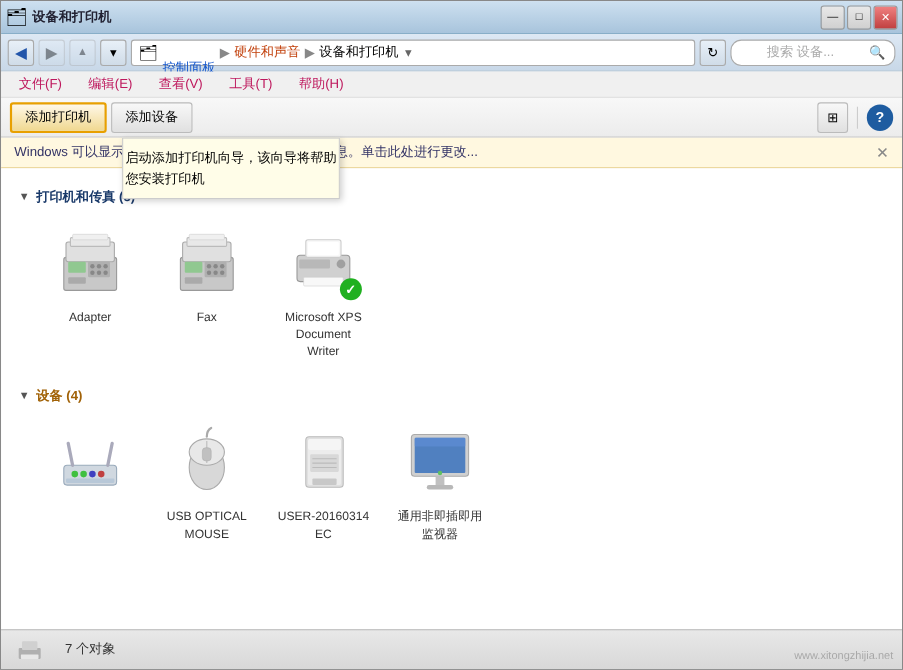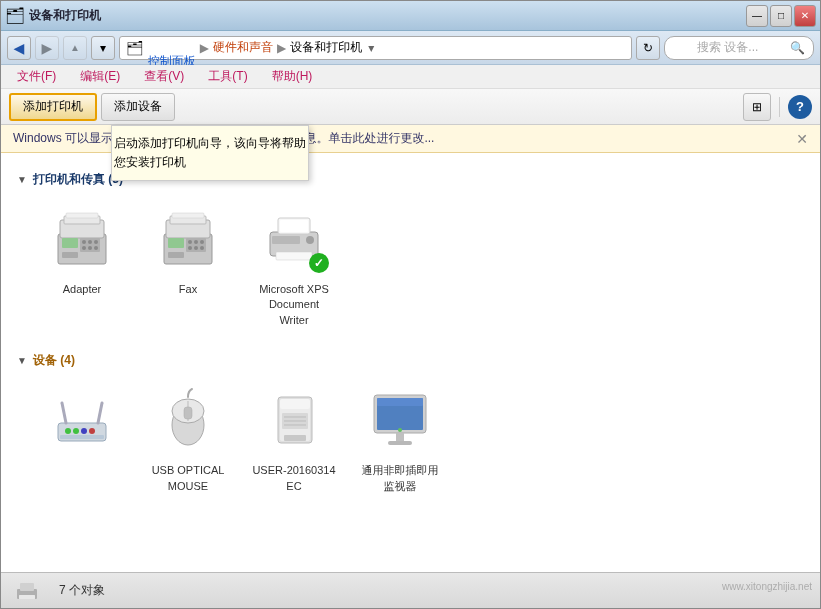--- a/index.html
+++ b/index.html
@@ -577,16 +577,16 @@
   </div>
 
   <div class="status-bar" style="position:relative;">
     <svg width="28" height="28" viewBox="0 0 28 28">
 
       <rect x="4" y="12" width="20" height="10" rx="1" fill="#b0b0b0"></rect>
       <rect x="7" y="6" width="14" height="8" rx="1" fill="#d0d0d0"></rect>
       <rect x="6" y="18" width="16" height="4" rx="0.5" fill="#e8e8e8"></rect>
     </svg>
     <span style="font-size:12px; color:#333;">7 个对象</span>
-    <span class="watermark" style="position:absolute; right:8px; bottom:16px; font-size:10px; color:rgba(0,0,0,0.25);">www.xitongzhijia.net</span>
+    <span class="watermark" style="position:absolute; right:8px; bottom:6px; font-size:10px; color:rgba(0,0,0,0.25);">www.xitongzhijia.net</span>
   </div>
 
 </div>
 
 </body></html>

